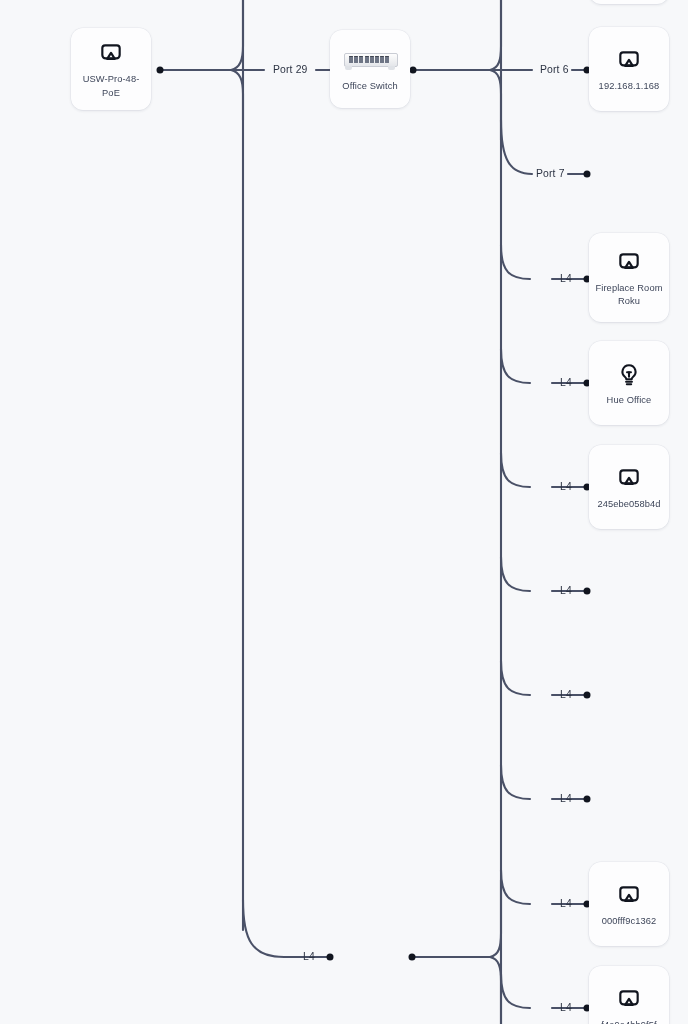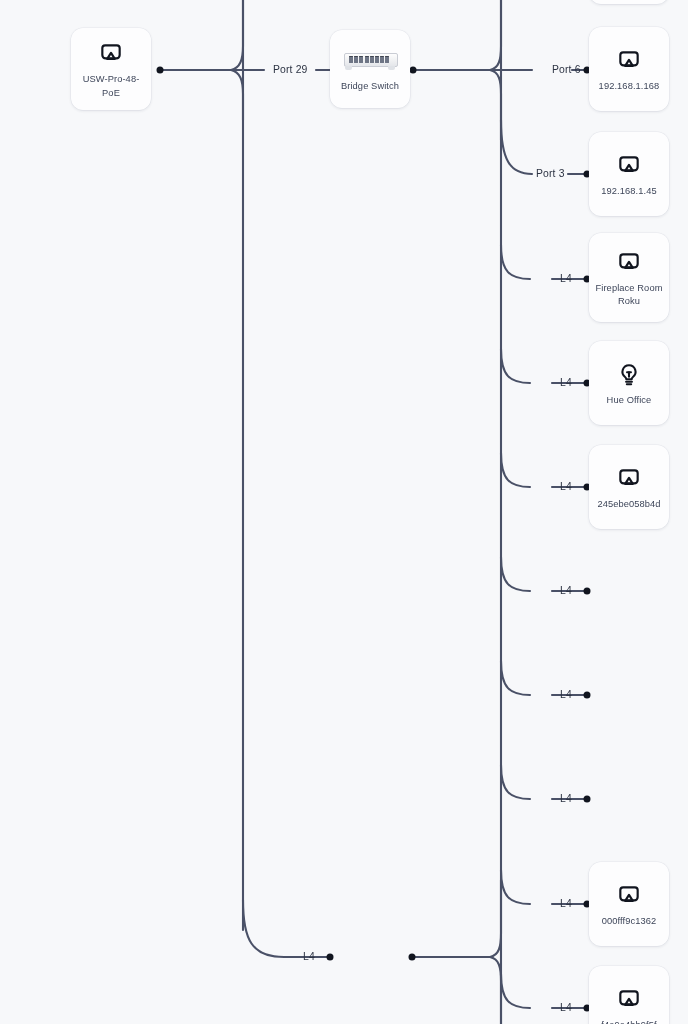--- a/index.html
+++ b/index.html
@@ -219,22 +219,22 @@
   <div class="dot" style="left:571px;top:487px"></div>
   <div class="dot" style="left:571px;top:591px"></div>
   <div class="dot" style="left:571px;top:695px"></div>
   <div class="dot" style="left:571px;top:799px"></div>
   <div class="dot" style="left:571px;top:904px"></div>
   <div class="dot" style="left:314px;top:957px"></div>
   <div class="dot" style="left:396px;top:957px"></div>
   <div class="dot" style="left:571px;top:1008px"></div>
 
   <div class="port-label" style="left:257px;top:70px">Port 29</div>
-  <div class="port-label" style="left:536px;top:70px">Port 6</div>
-  <div class="port-label" style="left:520px;top:174px">Port 3</div>
+  <div class="port-label" style="left:524px;top:70px">Port 6</div>
+  <div class="port-label" style="left:520px;top:174px">Port 7</div>
   <div class="port-label" style="left:544px;top:279px">L4</div>
   <div class="port-label" style="left:544px;top:383px">L4</div>
   <div class="port-label" style="left:544px;top:487px">L4</div>
   <div class="port-label" style="left:544px;top:591px">L4</div>
   <div class="port-label" style="left:544px;top:695px">L4</div>
   <div class="port-label" style="left:544px;top:799px">L4</div>
   <div class="port-label" style="left:544px;top:904px">L4</div>
   <div class="port-label" style="left:287px;top:957px">L4</div>
   <div class="port-label" style="left:544px;top:1008px">L4</div>
 
@@ -261,42 +261,33 @@
             <i></i>
             <i></i>
             <i></i>
             <i></i>
             <i></i>
           </span>
         <span class="foot l"></span>
           <span class="foot r"></span>
       </span>
     </span>
-    <span class="node-label">Bridge Switch</span>
+    <span class="node-label">Office Switch</span>
   </div>
 
   <div class="node" style="left:573px;top:27px;height:84px">
     <span class="node-icon">
       <svg width="26" height="26" viewBox="0 0 24 24" fill="none" stroke="#11151f" stroke-width="2" stroke-linejoin="round">
         <path d="M4 6.5 A2.5 2.5 0 0 1 6.5 4 h11 A2.5 2.5 0 0 1 20 6.5 V13 a3 3 0 0 1 -3 3 H7 a3 3 0 0 1 -3 -3 Z"></path>
         <path d="M12 11 L15.5 16.5 H8.5 Z"></path>
       </svg>
     </span>
     <span class="node-label">192.168.1.168</span>
   </div>
 
-  <div class="node" style="left:573px;top:132px;height:84px">
-    <span class="node-icon">
-      <svg width="26" height="26" viewBox="0 0 24 24" fill="none" stroke="#11151f" stroke-width="2" stroke-linejoin="round">
-        <path d="M4 6.5 A2.5 2.5 0 0 1 6.5 4 h11 A2.5 2.5 0 0 1 20 6.5 V13 a3 3 0 0 1 -3 3 H7 a3 3 0 0 1 -3 -3 Z"></path>
-        <path d="M12 11 L15.5 16.5 H8.5 Z"></path>
-      </svg>
-    </span>
-    <span class="node-label">192.168.1.45</span>
-  </div>
 
   <div class="node" style="left:573px;top:233px;height:89px">
     <span class="node-icon">
       <svg width="26" height="26" viewBox="0 0 24 24" fill="none" stroke="#11151f" stroke-width="2" stroke-linejoin="round">
         <path d="M4 6.5 A2.5 2.5 0 0 1 6.5 4 h11 A2.5 2.5 0 0 1 20 6.5 V13 a3 3 0 0 1 -3 3 H7 a3 3 0 0 1 -3 -3 Z"></path>
         <path d="M12 11 L15.5 16.5 H8.5 Z"></path>
       </svg>
     </span>
     <span class="node-label">Fireplace Room Roku</span>
   </div>

